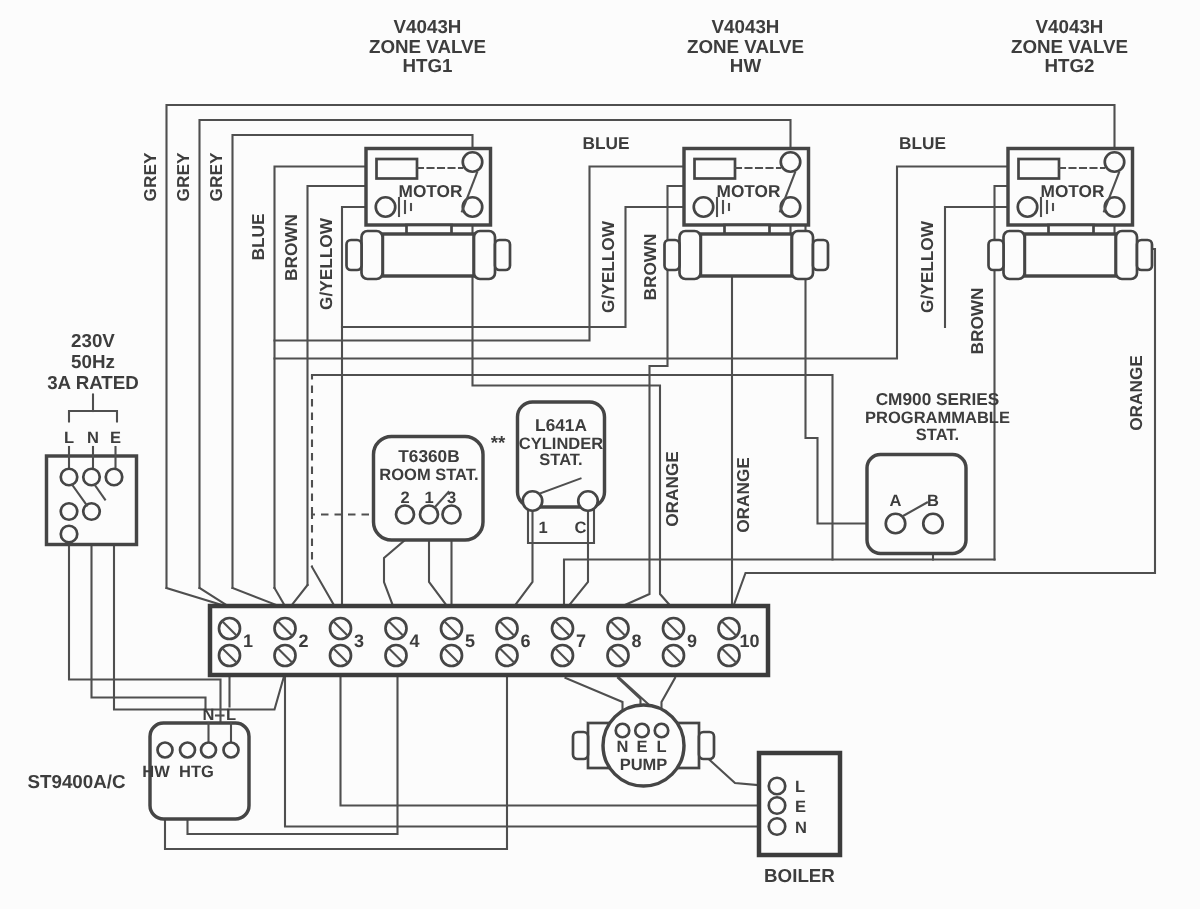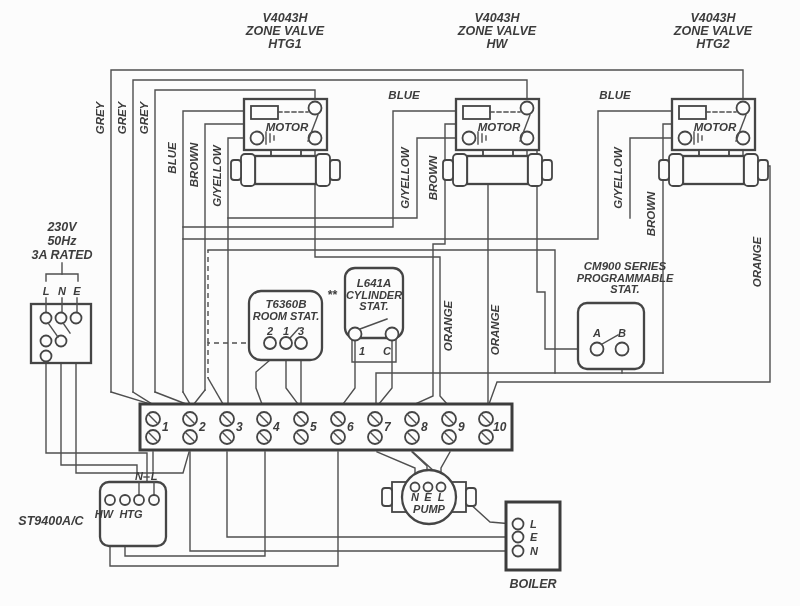--- a/index.html
+++ b/index.html
@@ -1,16 +1,16 @@
 <!DOCTYPE html>
 <html><head>
 <meta charset="utf-8">
 <style>
   html,body{margin:0;padding:0;background:#ffffff;}
-  .stage{width:800px;height:606px;position:relative;background:#fcfcfc;overflow:hidden;font-style:italic;}
+  .stage{width:800px;height:606px;position:relative;background:#fcfcfc;overflow:hidden;}
   svg{display:block;}
   text{font-family:"Liberation Sans","DejaVu Sans",sans-serif;fill:#3d3d3d;font-weight:bold;}
   .wire{stroke:#4f4f4f;stroke-width:1.4;fill:none;stroke-linecap:square;}
   .wire-d{stroke:#4f4f4f;stroke-width:1.4;fill:none;stroke-dasharray:5 4;}
   .box{stroke:#454545;stroke-width:2.3;fill:#fcfcfc;}
   .boxthick{stroke:#3c3c3c;stroke-width:3;fill:#fcfcfc;}
   .term{stroke:#454545;stroke-width:1.8;fill:#fcfcfc;}
   .t-title{font-size:12.5px;}
   .t-label{font-size:11.5px;}
   .t-small{font-size:11px;}

